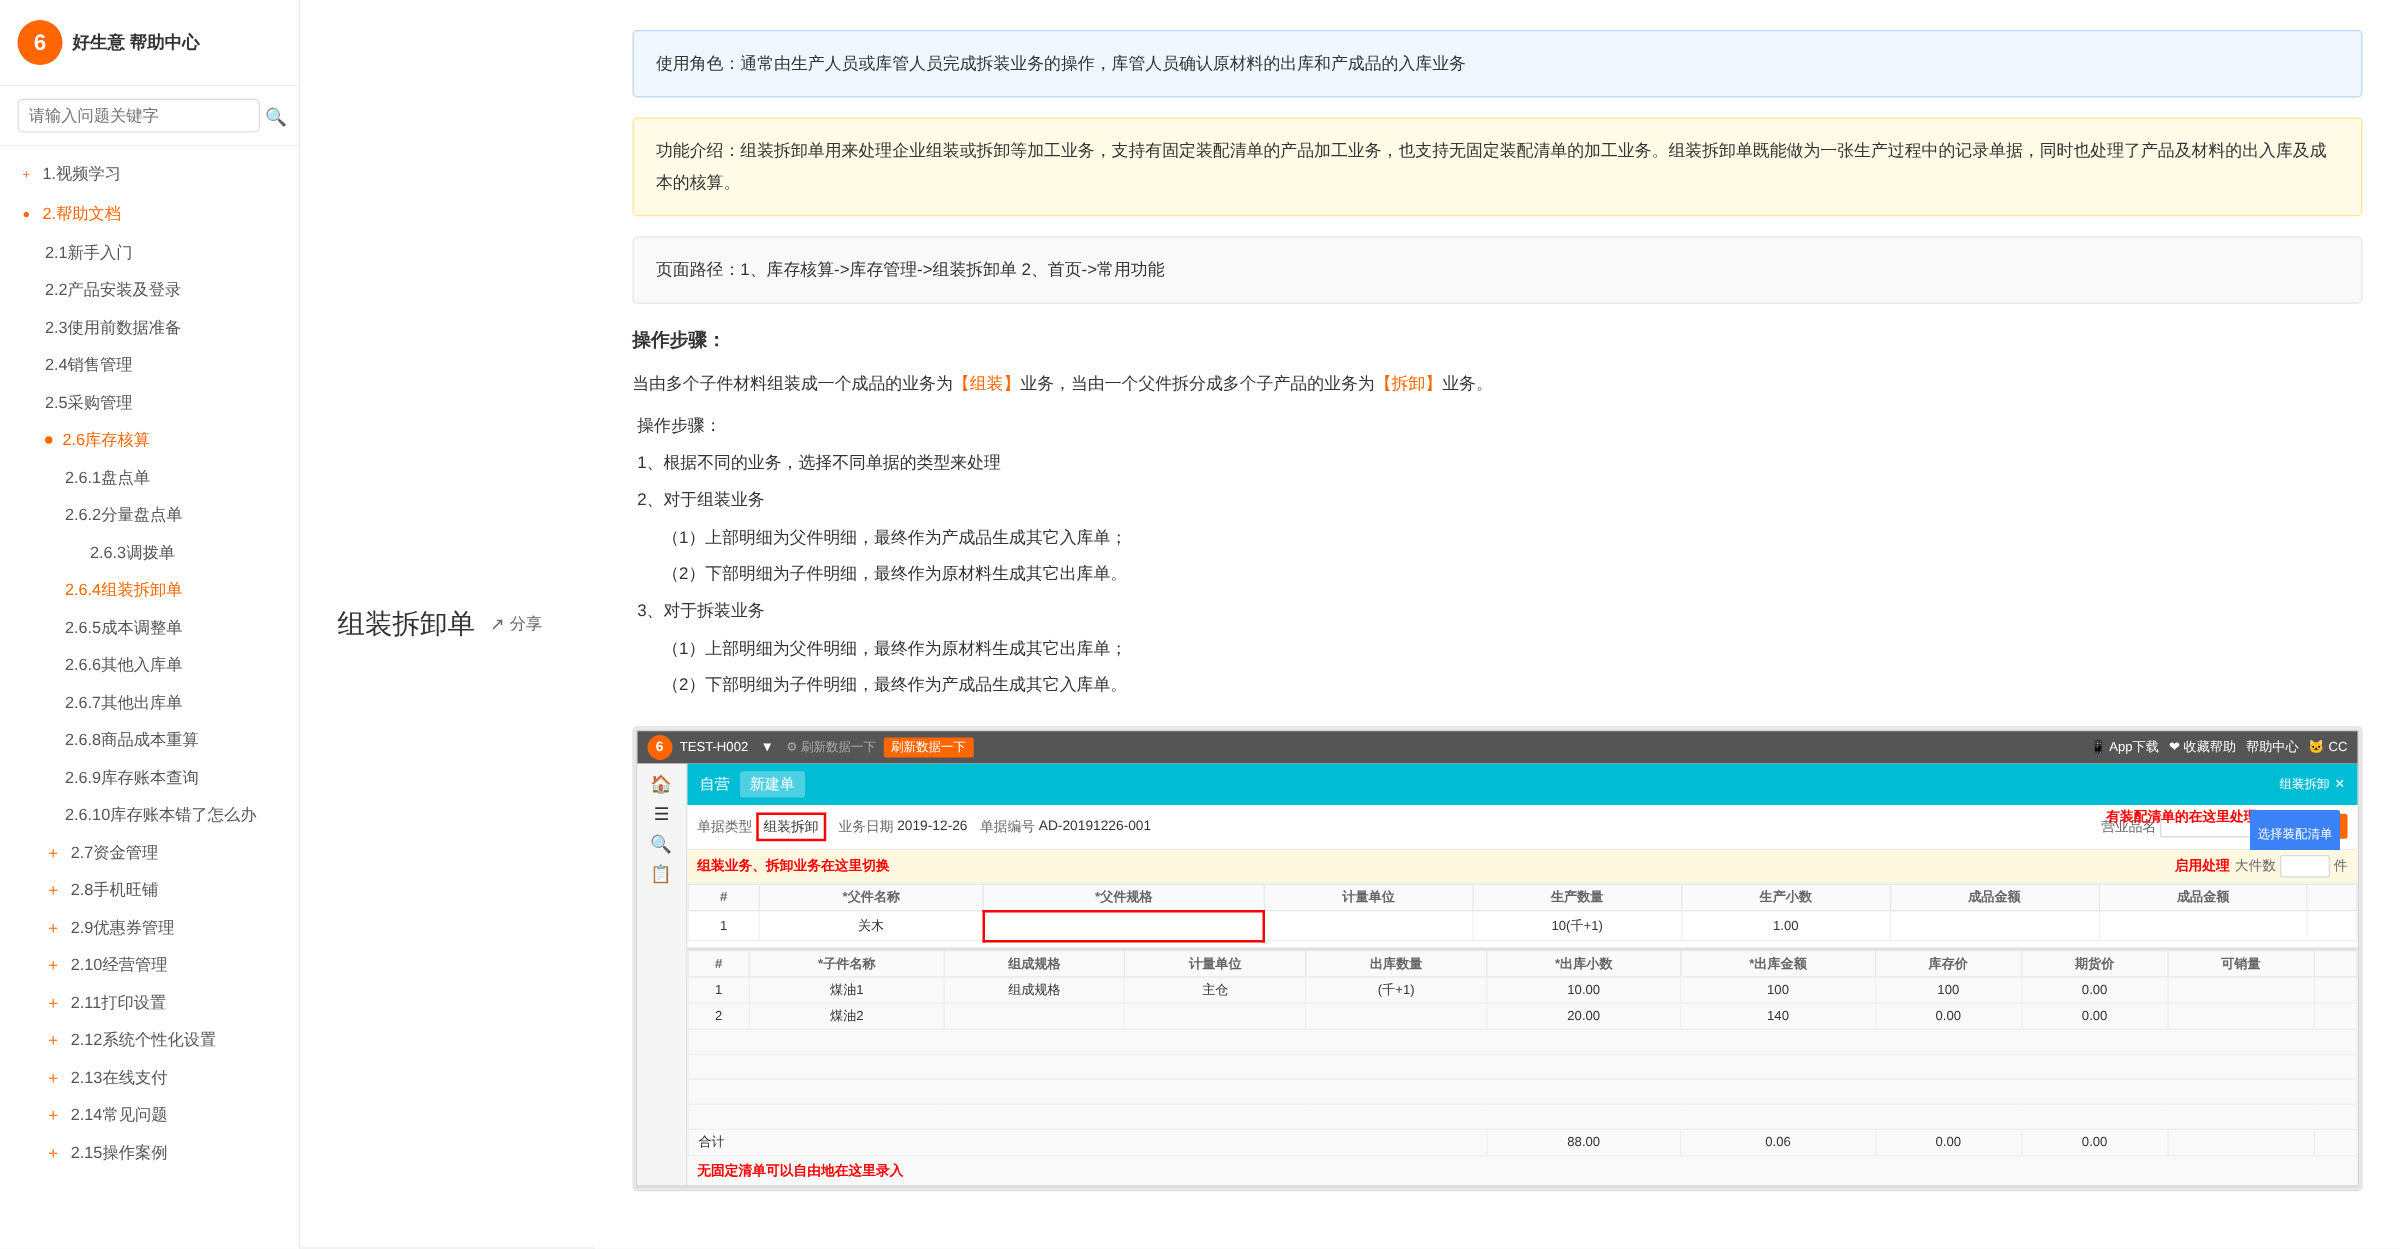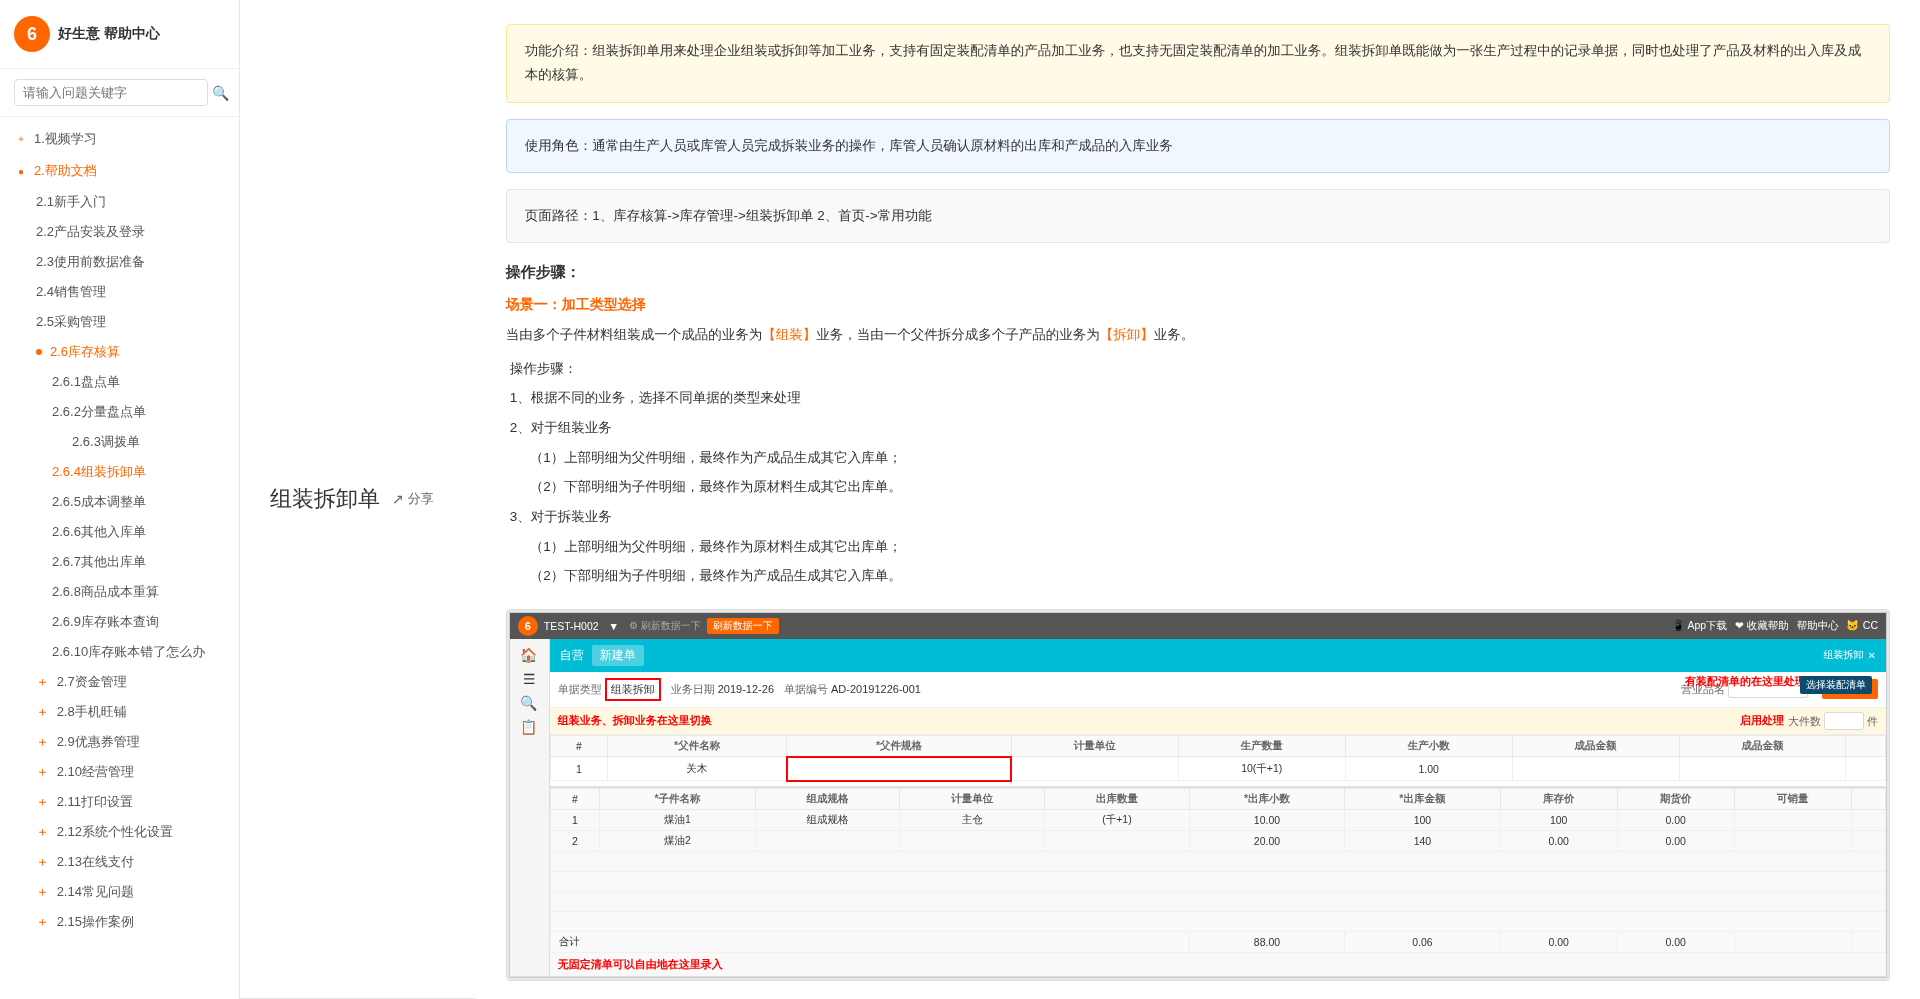--- a/index.html
+++ b/index.html
@@ -374,32 +374,31 @@
   <div class="main-header">
     <h1 class="page-title">组装拆卸单</h1>
     <button class="share-btn">
       <span style="font-size:14px;">↗</span>
       <span>分享</span>
     </button>
   </div>
 
   <div class="article-body">
 
+    <div class="info-block blue">
+      <span>使用角色：通常由生产人员或库管人员完成拆装业务的操作，库管人员确认原材料的出库和产成品的入库业务</span>
+    </div>
     <div class="info-block">
       <span>功能介绍：组装拆卸单用来处理企业组装或拆卸等加工业务，支持有固定装配清单的产品加工业务，也支持无固定装配清单的加工业务。组装拆卸单既能做为一张生产过程中的记录单据，同时也处理了产品及材料的出入库及成本的核算。</span>
     </div>
-    <div class="info-block blue">
-      <span>使用角色：通常由生产人员或库管人员完成拆装业务的操作，库管人员确认原材料的出库和产成品的入库业务</span>
-    </div>
     <div class="info-block gray">
       <span>页面路径：1、库存核算-&gt;库存管理-&gt;组装拆卸单 2、首页-&gt;常用功能</span>
     </div>
 
     <p class="section-title">操作步骤：</p>
-    <p class="section-sub-title">场景一：加工类型选择</p>
     <p class="content-text">
       当由多个子件材料组装成一个成品的业务为<span class="highlight-orange">【组装】</span>业务，当由一个父件拆分成多个子产品的业务为<span class="highlight-orange">【拆卸】</span>业务。
     </p>
     <p class="step-text">操作步骤：</p>
     <p class="step-text">1、根据不同的业务，选择不同单据的类型来处理</p>
     <p class="step-text">2、对于组装业务</p>
     <p class="step-text indent">（1）上部明细为父件明细，最终作为产成品生成其它入库单；</p>
     <p class="step-text indent">（2）下部明细为子件明细，最终作为原材料生成其它出库单。</p>
     <p class="step-text">3、对于拆装业务</p>
     <p class="step-text indent">（1）上部明细为父件明细，最终作为原材料生成其它出库单；</p>
@@ -456,21 +455,21 @@
                   <span class="fake-label">业务日期</span>
                   <span style="font-size:11px;">2019-12-26</span>
                 </div>
                 <div style="display:flex;align-items:center;gap:3px;">
                   <span class="fake-label">单据编号</span>
                   <span style="font-size:11px;">AD-20191226-001</span>
                 </div>
 
                 <div style="position:absolute;right:80px;top:2px;color:red;font-size:11px;font-weight:bold;">有装配清单的在这里处理</div>
                 <div style="position:absolute;right:14px;top:4px;">
-                  <button style="background:#0c4a6e;color:#fff;border:none;border-radius:2px;padding:2px 6px;font-size:10px;cursor:pointer;">选择装配清单</button>
+                  <button style="background:#3b82f6;color:#fff;border:none;border-radius:2px;padding:12px 6px;font-size:10px;cursor:pointer;">选择装配清单</button>
                 </div>
                 <div style="display:flex;align-items:center;gap:3px;margin-left:auto;">
                   <span class="fake-label">营业品名</span>
                   <input class="fake-input" style="width: 80px;">
                 </div>
                 <div style="margin-left:4px;">
                   <button style="background:#f60;color:#fff;border:none;border-radius:2px;padding:3px 8px;font-size:10px;cursor:pointer;">立即发布</button>
                 </div>
               </div>
 

